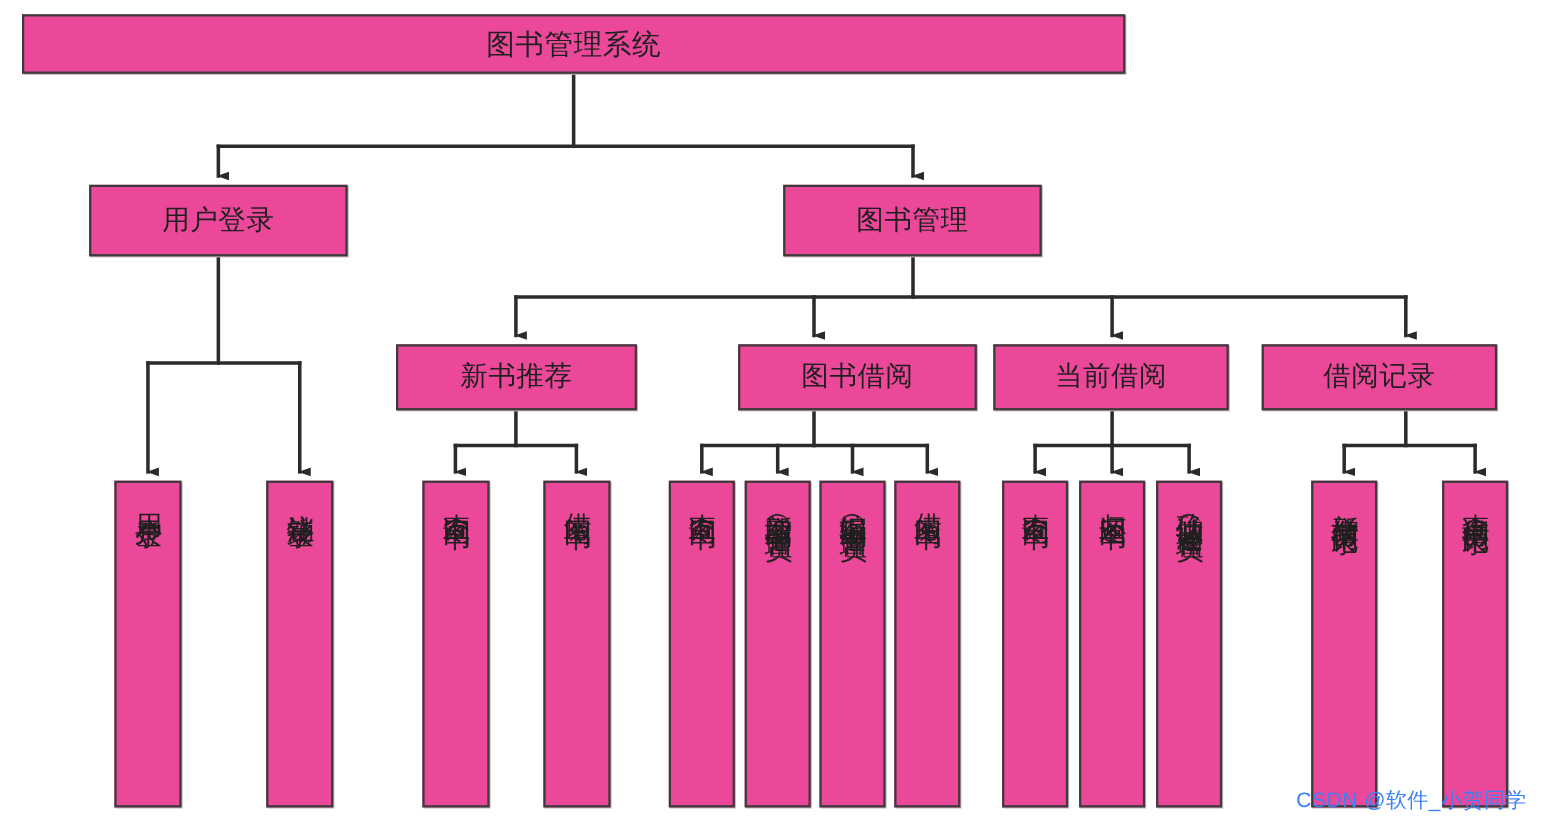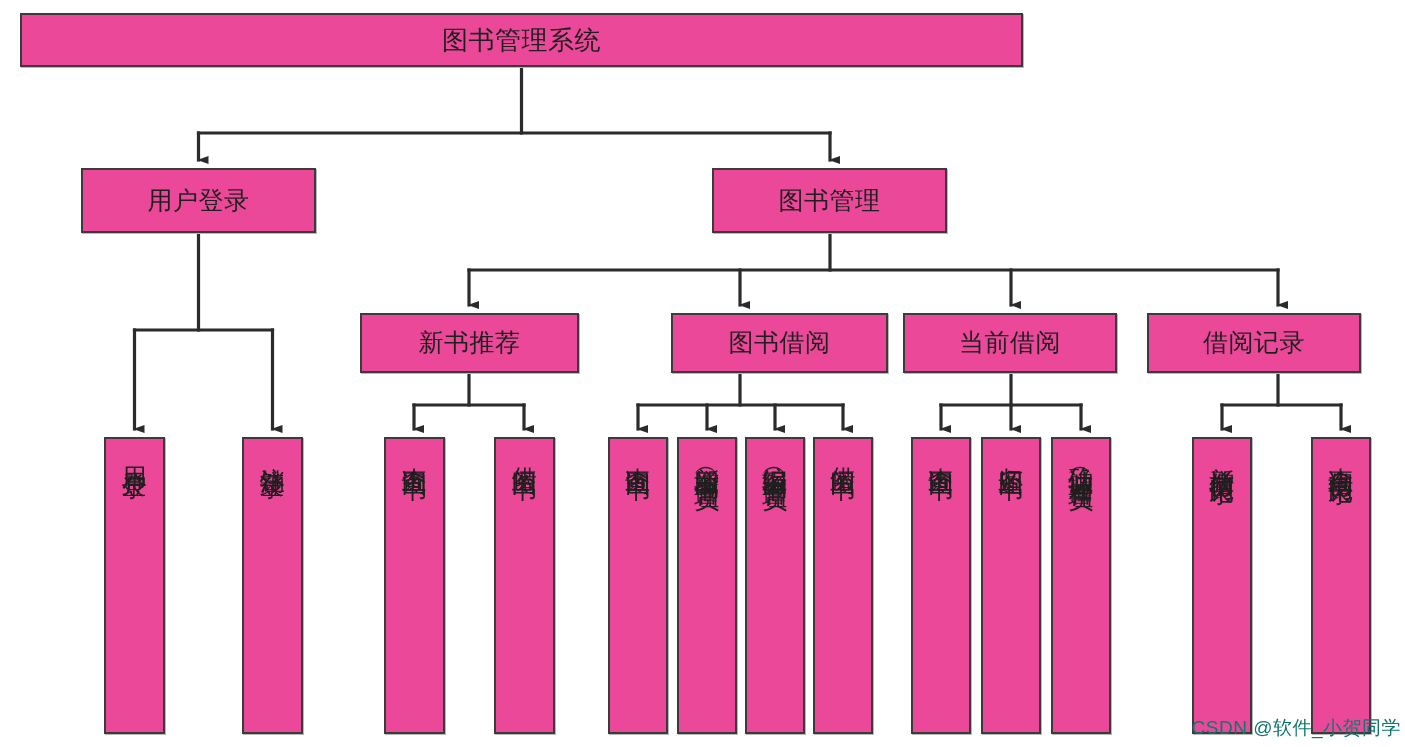--- a/index.html
+++ b/index.html
@@ -51,23 +51,23 @@
     font-size:25px;
     line-height:1.05;
     letter-spacing:3px;
     white-space:nowrap;
     height:auto;
   }
 
   
   #watermark{
     position:absolute;
-    right:4px;bottom:6px;
+    right:17px;bottom:6px;
     font-size:19px;
-    color:#0f766e;
+    color:#3b82f6;
     letter-spacing:0.5px;
     white-space:nowrap;
     font-family:"Liberation Sans","DejaVu Sans",sans-serif;
   }
 </style>
 </head>
 <body>
 
 <div id="canvas">
 

